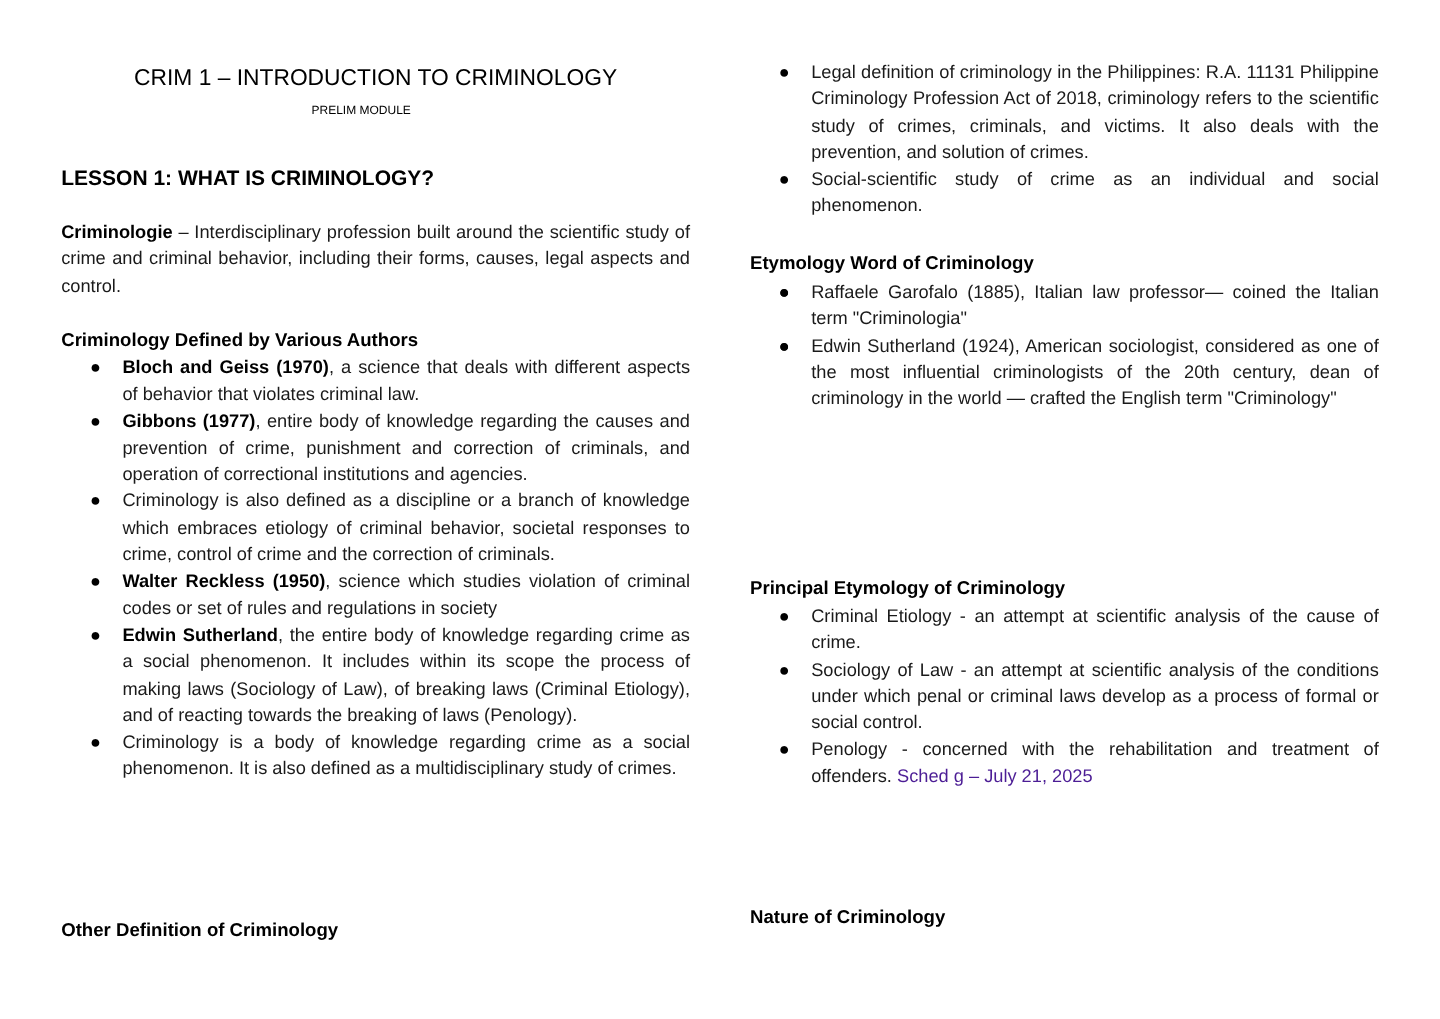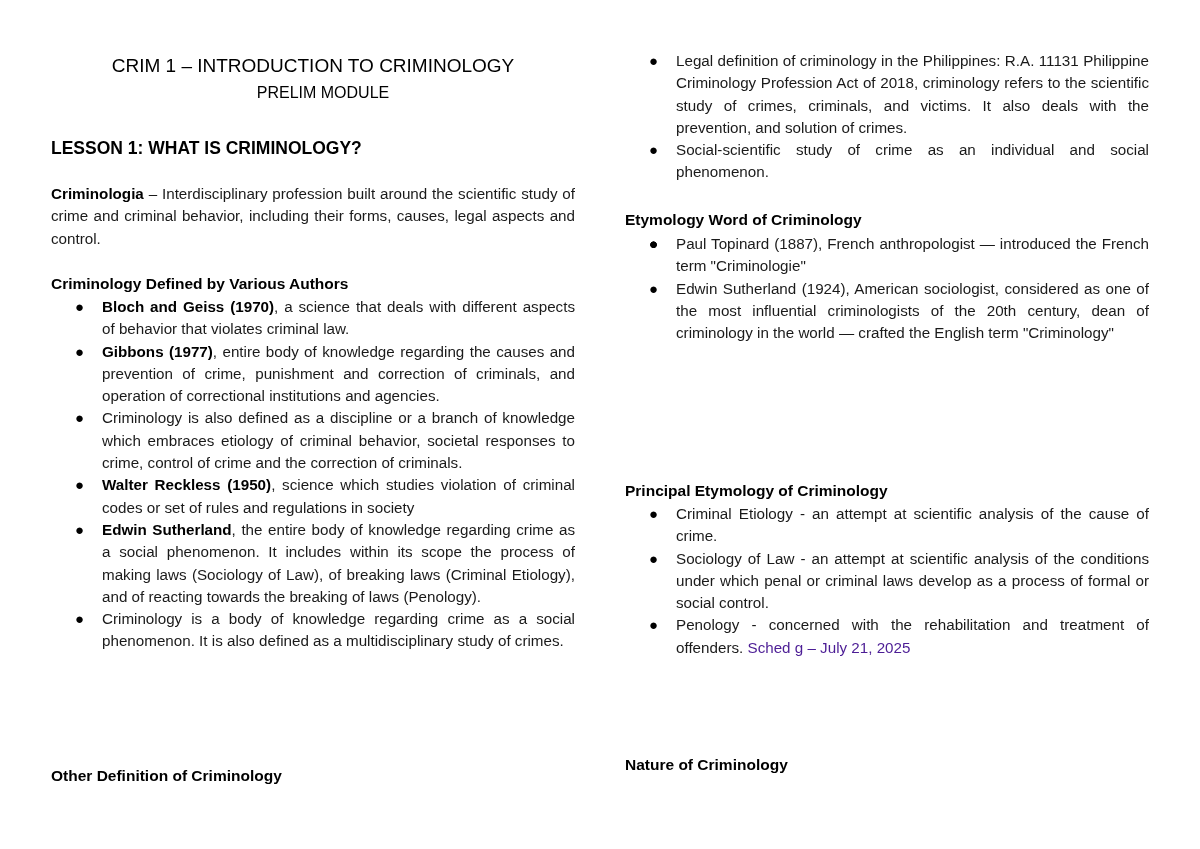--- a/index.html
+++ b/index.html
@@ -1,41 +1,41 @@
 <!DOCTYPE html>
 <html><head>
 <meta charset="utf-8">
 <style>
   html, body { margin:0; padding:0; background:#ffffff; }
   body { width:1200px; height:849px; overflow:hidden; position:relative;
          font-family:"Liberation Sans", sans-serif; color:#000; }
   .title { position:absolute; left:51px; width:524px; top:54px; text-align:center;
            font-weight:normal; font-size:19px; line-height:24px; }
-  .subtitle { position:absolute; left:61px; width:524px; top:84px; text-align:center;
-           font-size:16px; line-height:18px; }
+  .subtitle { position:absolute; left:39px; width:524px; top:84px; text-align:center;
+           font-size:10px; line-height:18px; }
   .lesson { position:absolute; left:51px; top:138px; font-weight:bold; font-size:17.5px; line-height:20px; }
   .para { position:absolute; font-size:15.2px; line-height:22.3px; text-align:justify; color:#1a1a1a; }
   .heading { position:absolute; font-weight:bold; font-size:15.5px; line-height:20px; }
   ul.blist { position:absolute; margin:0; padding:0; list-style:none; }
   ul.blist li { position:relative; padding-left:51px; font-size:15.2px; line-height:22.3px;
                 text-align:justify; color:#1a1a1a; }
   ul.blist li .bullet { position:absolute; left:24px; top:0; font-size:15px; color:#000; }
   b { color:#000; }
   .red { color:#4c1d95; }
 </style>
 </head>
 <body>
 
 <div>
 
   <div class="title">CRIM 1 – INTRODUCTION TO CRIMINOLOGY</div>
   <div class="subtitle">PRELIM MODULE</div>
   <div class="lesson">LESSON 1: WHAT IS CRIMINOLOGY?</div>
 
-  <div class="para" style="left:51px; top:183px; width:524px;"><b>Criminologia</b><span> – Interdisciplinary profession built around the scientific study of crime and criminal behavior, including their forms, causes, legal aspects and control.</span></div>
+  <div class="para" style="left:51px; top:183px; width:524px;"><b>Criminologie</b><span> – Interdisciplinary profession built around the scientific study of crime and criminal behavior, including their forms, causes, legal aspects and control.</span></div>
 
   <div class="heading" style="left:51px; top:274px;text-align:center;">Criminology Defined by Various Authors</div>
 
   <ul class="blist" style="left:51px; top:296px; width:524px;">
     <li><span class="bullet">●</span><b>Bloch and Geiss (1970)</b><span>, a science that deals with different aspects of behavior that violates criminal law.</span></li>
     <li><span class="bullet">●</span><b>Gibbons (1977)</b><span>, entire body of knowledge regarding the causes and prevention of crime, punishment and correction of criminals, and operation of correctional institutions and agencies.</span></li>
     <li><span class="bullet">●</span><b></b><span>Criminology is also defined as a discipline or a branch of knowledge which embraces etiology of criminal behavior, societal responses to crime, control of crime and the correction of criminals.</span></li>
     <li><span class="bullet">●</span><b>Walter Reckless (1950)</b><span>, science which studies violation of criminal codes or set of rules and regulations in society</span></li>
     <li><span class="bullet">●</span><b>Edwin Sutherland</b><span>, the entire body of knowledge regarding crime as a social phenomenon. It includes within its scope the process of making laws (Sociology of Law), of breaking laws (Criminal Etiology), and of reacting towards the breaking of laws (Penology).</span></li>
     <li><span class="bullet">●</span><b></b><span>Criminology is a body of knowledge regarding crime as a social phenomenon. It is also defined as a multidisciplinary study of crimes.</span></li>
@@ -45,22 +45,22 @@
 
   <ul class="blist" style="left:625px; top:50px; width:524px;">
     <li><span class="bullet">●</span><span>Legal definition of criminology in the Philippines: R.A. 11131 Philippine Criminology Profession Act of 2018, criminology refers to the scientific study of crimes, criminals, and victims. It also deals with the prevention, and solution of crimes.</span></li>
     <li><span class="bullet">●</span><span>Social-scientific study of crime as an individual and social phenomenon.</span></li>
   </ul>
 
   <div class="heading" style="left:625px; top:210px;">Etymology Word of Criminology</div>
 
   <ul class="blist" style="left:625px; top:233px; width:524px;">
     <li><span class="bullet">●</span></li>
+    <li><span class="bullet">●</span><span>Raffaele Garofalo (1885), Italian law professor— coined the Italian term "Criminologia"</span></li>
     <li><span class="bullet">●</span></li>
-    <li><span class="bullet">●</span><span>Paul Topinard (1887), French anthropologist — introduced the French term "Criminologie"</span></li>
     <li><span class="bullet">●</span><span>Edwin Sutherland (1924), American sociologist, considered as one of the most influential criminologists of the 20th century, dean of criminology in the world — crafted the English term "Criminology"</span></li>
   </ul>
 
   <div class="heading" style="left:625px; top:481px;">Principal Etymology of Criminology</div>
 
   <ul class="blist" style="left:625px; top:503px; width:524px;">
     <li><span class="bullet">●</span><span>Criminal Etiology - an attempt at scientific analysis of the cause of crime.</span></li>
     <li><span class="bullet">●</span><span>Sociology of Law - an attempt at scientific analysis of the conditions under which penal or criminal laws develop as a process of formal or social control.</span></li>
     <li><span class="bullet">●</span><span>Penology - concerned with the rehabilitation and treatment of offenders. </span><span class="red">Sched g – July 21, 2025</span></li>
   </ul>

